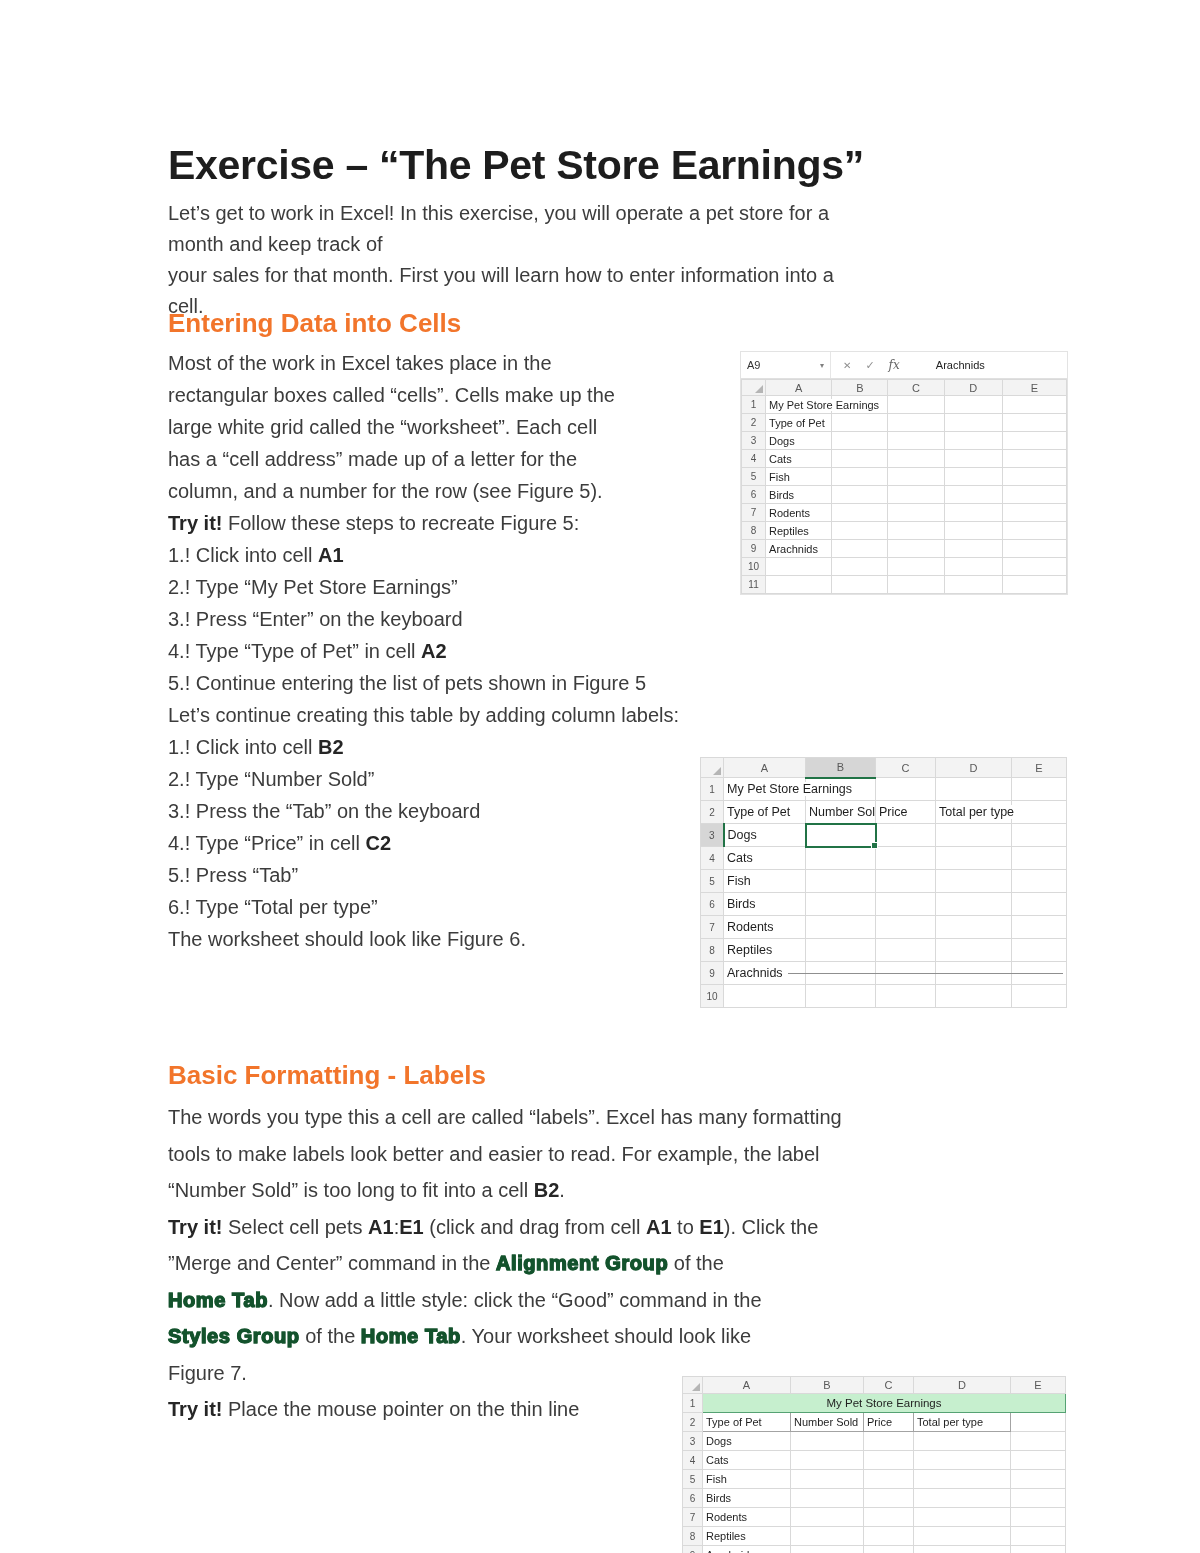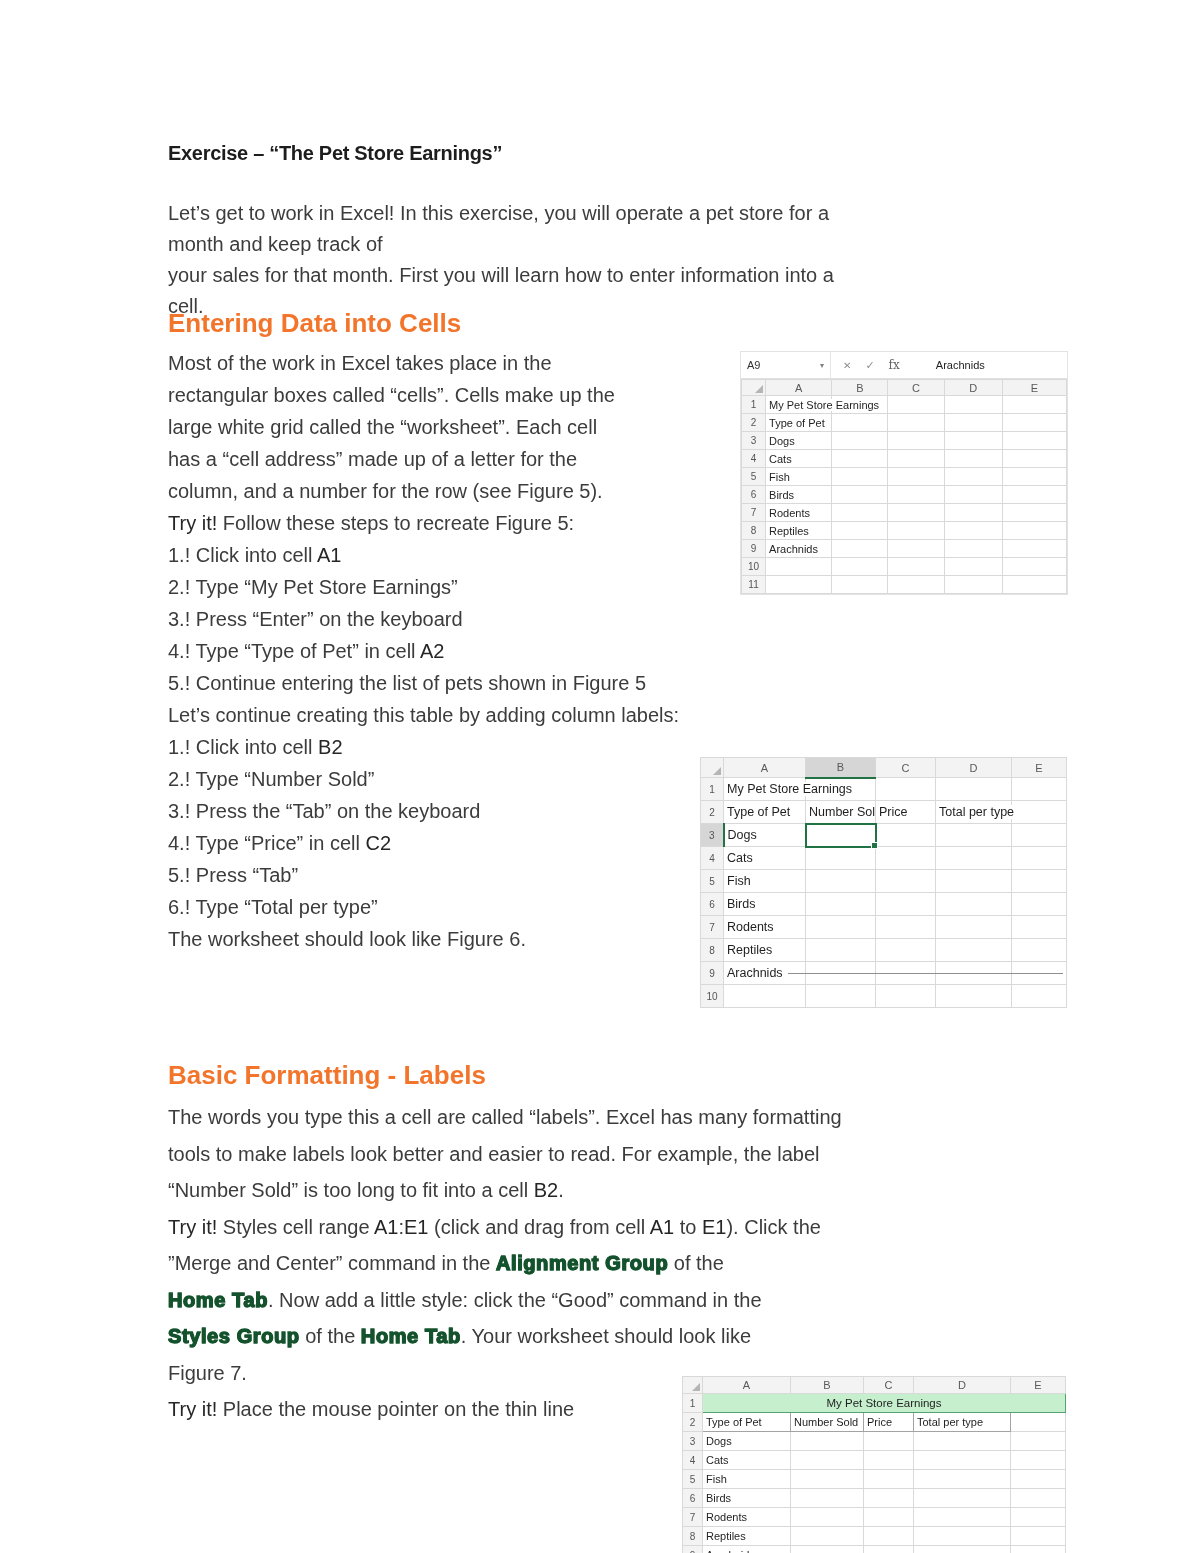--- a/index.html
+++ b/index.html
@@ -2,34 +2,34 @@
 <html style="--heading: #F2752B; --green: #217346; --good-fill: #C6EFCE; --good-text: #006100;"><head>
 <meta charset="utf-8">
 <style>
   html,body { margin:0; padding:0; background:#ffffff; }
   .page {
     position:relative; width:1200px; height:1553px; background:#fff; overflow:hidden;
     font-family:"Liberation Sans", sans-serif; color:#3c3c3c;
   }
   h1 {
     position:absolute; left:168px; top:142px; margin:0;
-    font-size:20px; font-weight:700; color:#1d1d1d; letter-spacing:-0.3px;
+    font-size:41px; font-weight:700; color:#1d1d1d; letter-spacing:-0.3px;
     white-space:nowrap;
   }
   .intro { position:absolute; left:168px; top:198px; }
   .intro .line { line-height:31px; }
   .line { font-size:20px; line-height:32px; color:#3c3c3c; white-space:nowrap; }
   .sec1 { position:absolute; left:168px; top:308px; }
   .sec2 { position:absolute; left:168px; top:1060px; }
   .sec2 .line { line-height:36.5px; }
   h2 {
     margin:0 0 8px 0; font-size:26px; font-weight:700;
     color:var(--heading,#F2752B); white-space:nowrap;
   }
-  .seg-bold { font-weight:400; color:#262626; }
+  .seg-bold { font-weight:700; color:#262626; }
   .seg-fancy {
     font-weight:700; color:#14532d; font-family:Liberation Sans, sans-serif;
     letter-spacing:0.6px; -webkit-text-stroke:1.3px currentColor;
     text-shadow:0.4px 0 currentColor, -0.4px 0 currentColor;
   }
 
   
   .fig { position:absolute; background:#fff; }
   .fig table { border-collapse:collapse; table-layout:fixed; width:100%; }
   .fig th, .fig td { border:1px solid #D9D9D9; padding:0; font-weight:normal; }
@@ -59,21 +59,21 @@
   }
   .namebox {
     width:90px; height:100%; box-sizing:border-box;
     display:flex; align-items:center; justify-content:space-between;
     padding:0 6px; border-right:1px solid #E6E6E6;gap:24px;
   }
   .dd-icon { font-size:8px; color:#808080; }
   .tb-group { display:flex; align-items:center; margin-left:12px; gap:14px; color:#8f8f8f; }
   .ic-x { font-size:10px; }
   .ic-check { font-size:11px; }
-  .ic-fx { font-family:"DejaVu Serif", serif; color:#666; font-size:12px; }
+  .ic-fx { font-style:italic; font-family:"DejaVu Serif", serif; color:#666; font-size:12px; }
   .fbar-val { margin-left:36px; font-size:11px; color:#222; }
 
   
   .fig6 { left:700px; top:757px; width:366px; }
   .fig6 td { font-size:12.5px; }
   .fig6 .ov { font-size:12.5px; }
   .fig6 tr.hdr { height:20px; }
   .fig6 tr.r  { height:23px; }
   .hsel { background:#D6D6D6 !important; border-bottom:2px solid var(--green,#217346) !important; }
   .rsel { background:#D6D6D6 !important; border-right:2px solid var(--green,#217346) !important; }
@@ -380,21 +380,21 @@
     </tbody>
       </table>
     <div class="fig6-line"></div>
   </div>
 
   <div class="sec2">
     <h2>Basic Formatting - Labels</h2>
     <div class="line"><span>The words you type this a cell are called “labels”. Excel has many formatting</span></div>
     <div class="line"><span>tools to make labels look better and easier to read. For example, the label</span></div>
     <div class="line"><span>“Number Sold” is too long to fit into a cell </span><span class="seg-bold">B2</span><span>.</span></div>
-    <div class="line"><span class="seg-bold">Try it!</span><span> Styles cell range </span><span class="seg-bold">A1</span><span>:</span><span class="seg-bold">E1</span><span> (click and drag from cell </span><span class="seg-bold">A1</span><span> to </span><span class="seg-bold">E1</span><span>). Click the</span></div>
+    <div class="line"><span class="seg-bold">Try it!</span><span> Select cell pets </span><span class="seg-bold">A1</span><span>:</span><span class="seg-bold">E1</span><span> (click and drag from cell </span><span class="seg-bold">A1</span><span> to </span><span class="seg-bold">E1</span><span>). Click the</span></div>
     <div class="line"><span>”Merge and Center” command in the </span><span class="seg-fancy">Alignment Group</span><span> of the</span></div>
     <div class="line"><span class="seg-fancy">Home Tab</span><span>. Now add a little style: click the “Good” command in the</span></div>
     <div class="line"><span class="seg-fancy">Styles Group</span><span> of the </span><span class="seg-fancy">Home Tab</span><span>. Your worksheet should look like</span></div>
     <div class="line"><span>Figure 7.</span></div>
     <div class="line"><span class="seg-bold">Try it!</span><span> Place the mouse pointer on the thin line</span></div>
   </div>
 
   <div class="fig fig7">
     <table>
       <colgroup>

